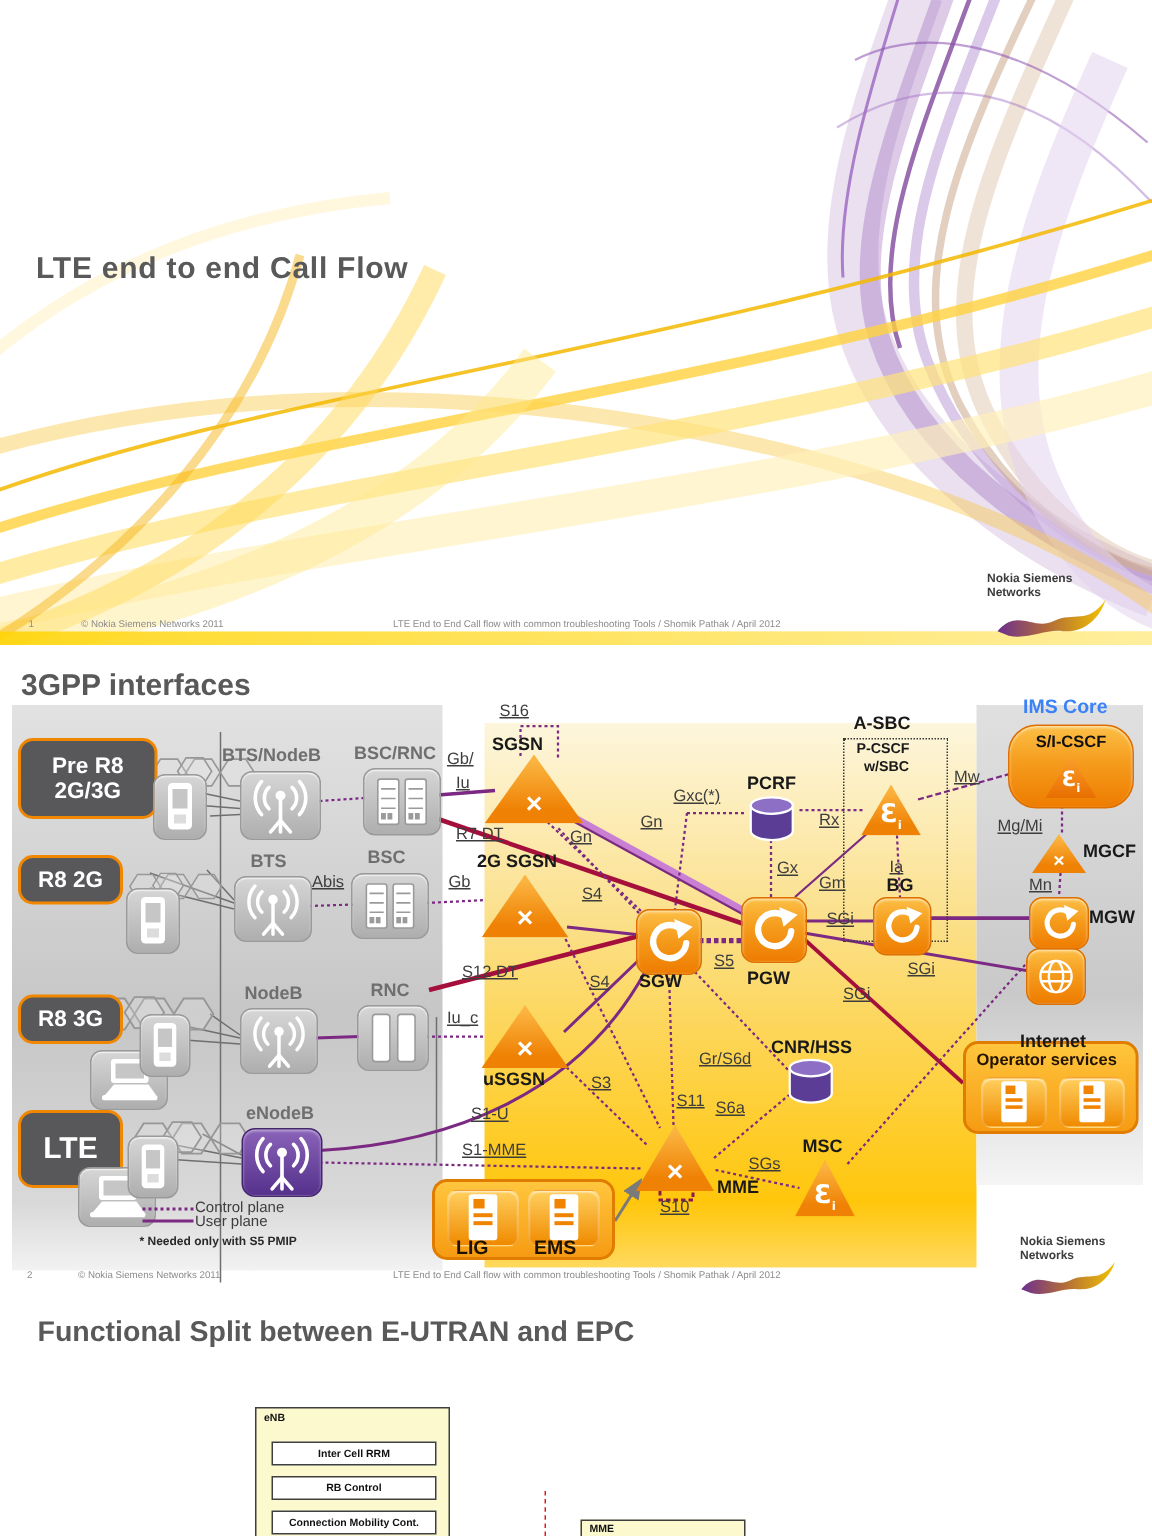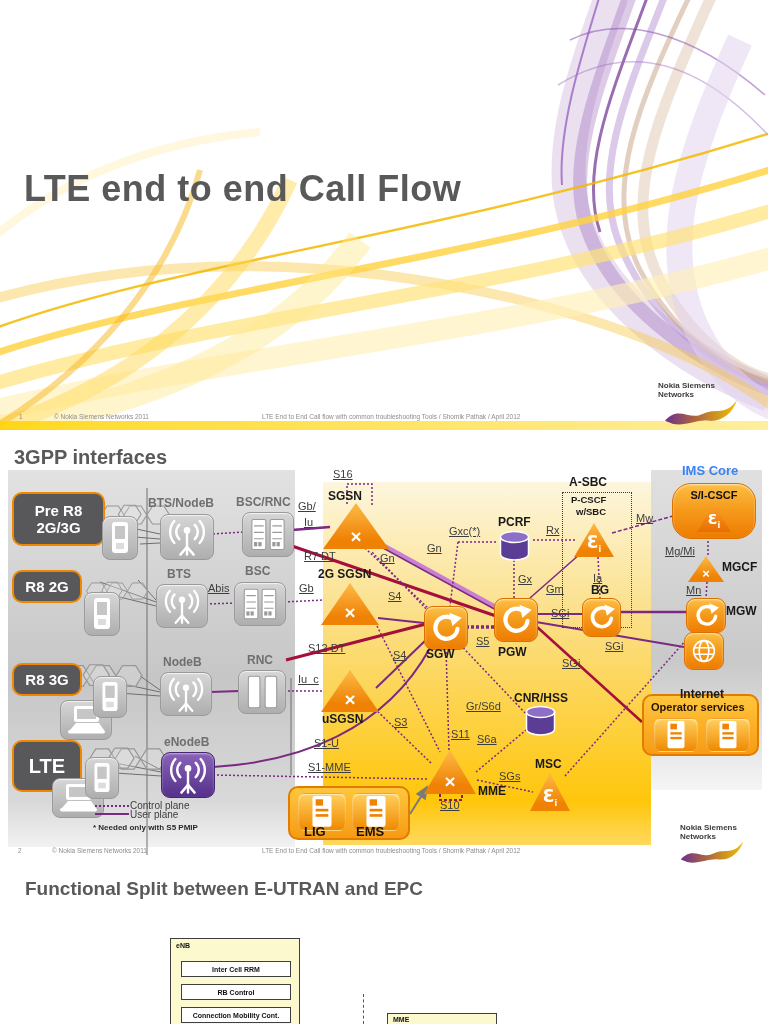--- a/index.html
+++ b/index.html
@@ -5,21 +5,21 @@
   html,body{margin:0;padding:0;}
   body{width:768px;height:1024px;overflow:hidden;background:#fff;
        font-family:"Liberation Sans",sans-serif;position:relative;}
   .slide{position:relative;overflow:hidden;background:#fff;}
   #slide1{width:768px;height:430px;}
   #slide2{width:768px;height:436px;}
   #slide3{width:768px;height:158px;}
   .abs{position:absolute;}
   svg{display:block;}
   
-  .s1-title{position:absolute;left:24px;top:168px;font-size:36px;font-weight:bold;color:#595959;letter-spacing:.5px;}
+  .s1-title{position:absolute;left:24px;top:168px;font-size:20px;font-weight:bold;color:#595959;letter-spacing:.5px;}
   .s1-sub{position:absolute;left:25px;top:208px;font-size:17.5px;font-weight:bold;color:#141414;}
   .footer-txt{position:absolute;font-size:6.5px;color:#8c8c8c;white-space:nowrap;}
   .nsn-logo-text{position:absolute;font-size:8px;font-weight:bold;color:#3c3c3c;line-height:1.15;white-space:pre-line;}
   
   .s2-title{position:absolute;left:14px;top:16px;font-size:20px;font-weight:bold;color:#595959;}
   .panel{position:absolute;}
   .stage{position:absolute;background:#58585b;border:2.5px solid #f18700;border-radius:10px;
          color:#fff;font-weight:bold;display:flex;align-items:center;justify-content:center;
          text-align:center;white-space:pre-line;line-height:1.15;box-sizing:border-box;}
   .dlabel{position:absolute;white-space:nowrap;line-height:1;}
@@ -486,21 +486,21 @@
       <span class="dlabel nbs" style="left: 576px; top: 77px;">w/SBC</span>
       <span class="dlabel il" style="left: 333px; top: 39px;">S16</span>
       <span class="dlabel il" style="left: 298px; top: 71px;">Gb/</span>
       <span class="dlabel il" style="left: 304px; top: 87px;">Iu</span>
       <span class="dlabel il" style="left: 304px; top: 121px;">R7 DT</span>
       <span class="dlabel il" style="left: 208px; top: 153px;">Abis</span>
       <span class="dlabel il" style="left: 299px; top: 153px;">Gb</span>
       <span class="dlabel il" style="left: 380px; top: 123px;">Gn</span>
       <span class="dlabel il" style="left: 427px; top: 113px;">Gn</span>
       <span class="dlabel il" style="left: 449px; top: 96px;">Gxc(*)</span>
-      <span class="dlabel il" style="left: 546px; top: 95px;">Rx</span>
+      <span class="dlabel il" style="left: 546px; top: 112px;">Rx</span>
       <span class="dlabel il" style="left: 636px; top: 83px;">Mw</span>
       <span class="dlabel il" style="left: 665px; top: 116px;">Mg/Mi</span>
       <span class="dlabel il" style="left: 686px; top: 155px;">Mn</span>
       <span class="dlabel il" style="left: 388px; top: 161px;">S4</span>
       <span class="dlabel il" style="left: 308px; top: 213px;">S12 DT</span>
       <span class="dlabel il" style="left: 393px; top: 220px;">S4</span>
       <span class="dlabel il" style="left: 298px; top: 244px;">Iu_c</span>
       <span class="dlabel il" style="left: 476px; top: 206px;">S5</span>
       <span class="dlabel il" style="left: 551px; top: 178px;">SGi</span>
       <span class="dlabel il" style="left: 518px; top: 144px;">Gx</span>

